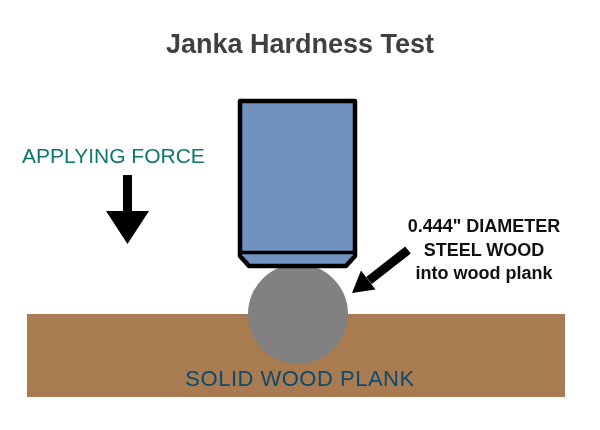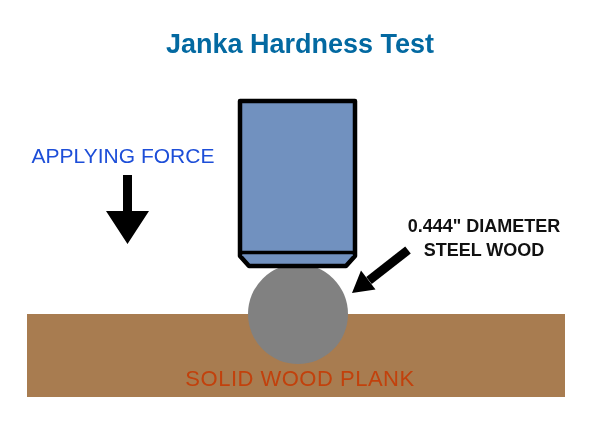--- a/index.html
+++ b/index.html
@@ -12,48 +12,48 @@
     background: #ffffff;
     overflow: hidden;
   }
   .canvas svg { position: absolute; left: 0; top: 0; }
   .title {
     position: absolute;
     left: 0; right: 0; top: 29px;
     text-align: center;
     font-size: 27px;
     font-weight: bold;
-    color: #0369a1;
+    color: #404040;
     letter-spacing: 0px;
   }
   .force-label {
     position: absolute;
     left: 22px; top: 144px;
     width: 202px;
-    text-align: center;
+    text-align: left;
     font-size: 21px;
-    color: #1d4ed8;
+    color: #0f766e;
     white-space: nowrap;
   }
   .annotation {
     position: absolute;
     left: 385px; top: 215px;
     width: 198px;
     text-align: center;
     font-size: 18px;
     line-height: 23.5px;
     font-weight: 600;
     color: #111111;
   }
   .plank-label {
     position: absolute;
     left: 0; right: 0; top: 366px;
     text-align: center;
     font-size: 22px;
-    color: #c2410c;
+    color: #0c4a6e;
     letter-spacing: 0.5px;
   }
 </style>
 </head>
 <body>
 
 <div class="canvas">
 
   <svg width="600" height="430" viewBox="0 0 600 430">
 
@@ -72,17 +72,18 @@
     </g>
   </svg>
 
   <div class="title">Janka Hardness Test</div>
 
   <div class="force-label">APPLYING FORCE</div>
 
   <div class="annotation">
     <div>0.444" DIAMETER</div>
     <div>STEEL WOOD</div>
+    <div>into wood plank</div>
   </div>
 
   <div class="plank-label">SOLID WOOD PLANK</div>
 
 </div>
 
 </body></html>

